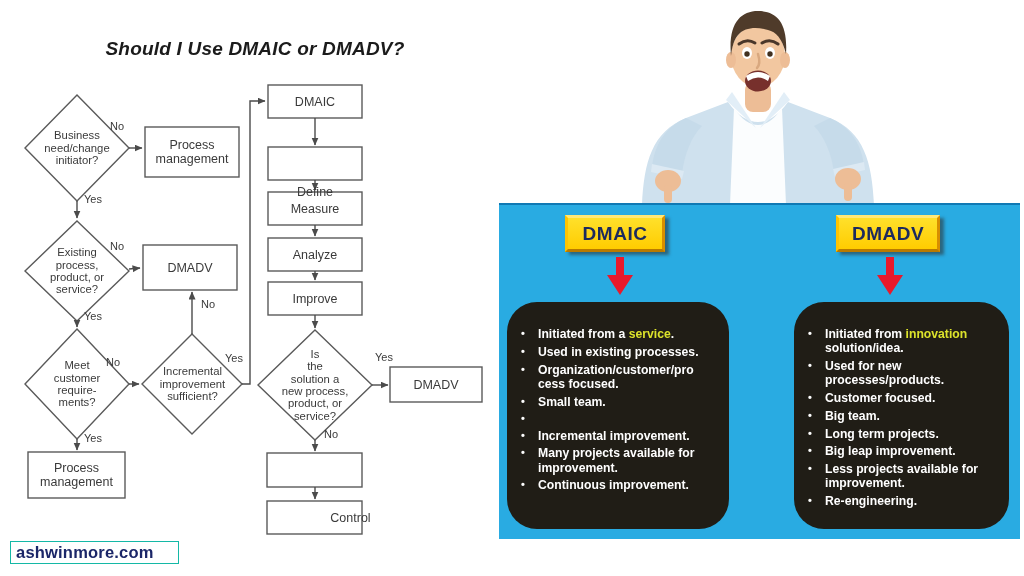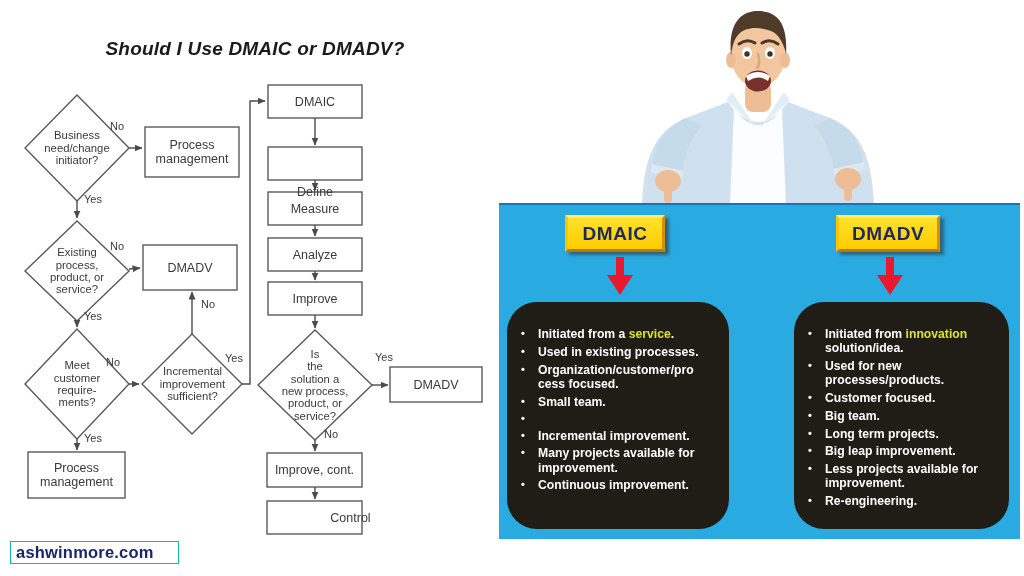--- a/index.html
+++ b/index.html
@@ -122,21 +122,20 @@
   <div class="fc-label" style="left:268px;top:192px;width:94px;height:34px;">Measure</div>
   <div class="fc-label" style="left:268px;top:238px;width:94px;height:33px;">Analyze</div>
   <div class="fc-label" style="left:268px;top:282px;width:94px;height:33px;">Improve</div>
   <div class="fc-label dia" style="left:262px;top:348px;width:106px;height:74px;">Is
 the
 solution a
 new process,
 product, or
 service?</div>
   <div class="fc-label" style="left:390px;top:367px;width:92px;height:35px;">DMADV</div>
-  <div class="fc-label" style="left:267px;top:453px;width:95px;height:34px;">Improve, cont.</div>
   <div class="fc-label" style="left:267px;top:501px;width:95px;height:33px;padding-left:36px;">Control</div>
 
   <div class="yn" style="left:110px;top:120px;">No</div>
   <div class="yn" style="left:84px;top:193px;">Yes</div>
   <div class="yn" style="left:110px;top:240px;">No</div>
   <div class="yn" style="left:84px;top:310px;">Yes</div>
   <div class="yn" style="left:106px;top:356px;">No</div>
   <div class="yn" style="left:84px;top:432px;">Yes</div>
   <div class="yn" style="left:201px;top:298px;">No</div>
   <div class="yn" style="left:225px;top:352px;">Yes</div>

